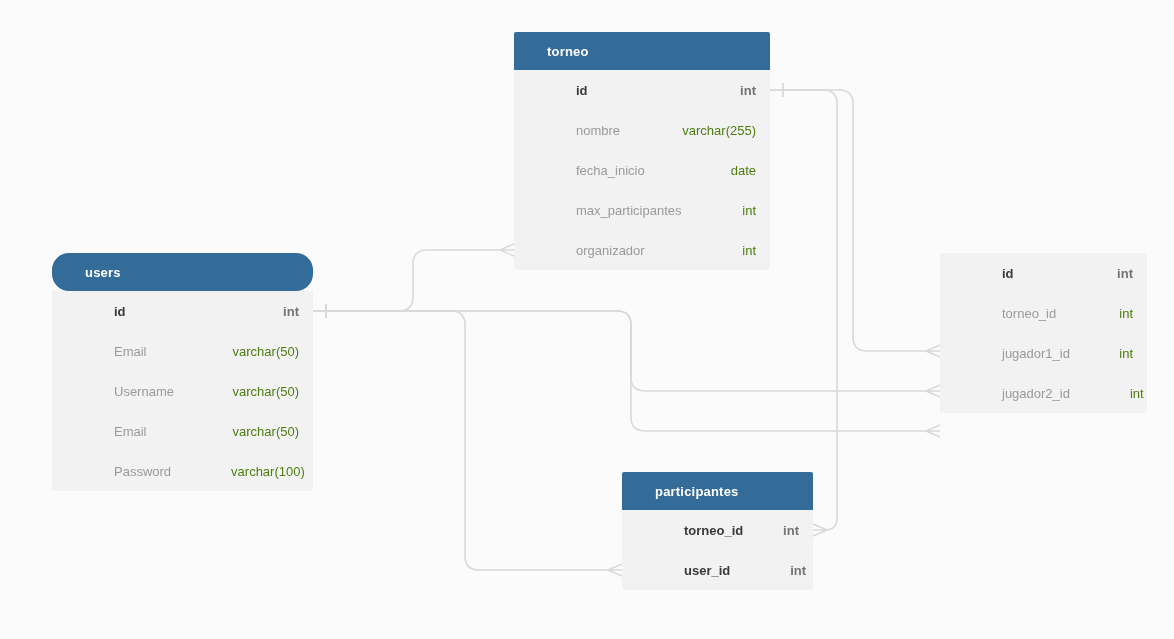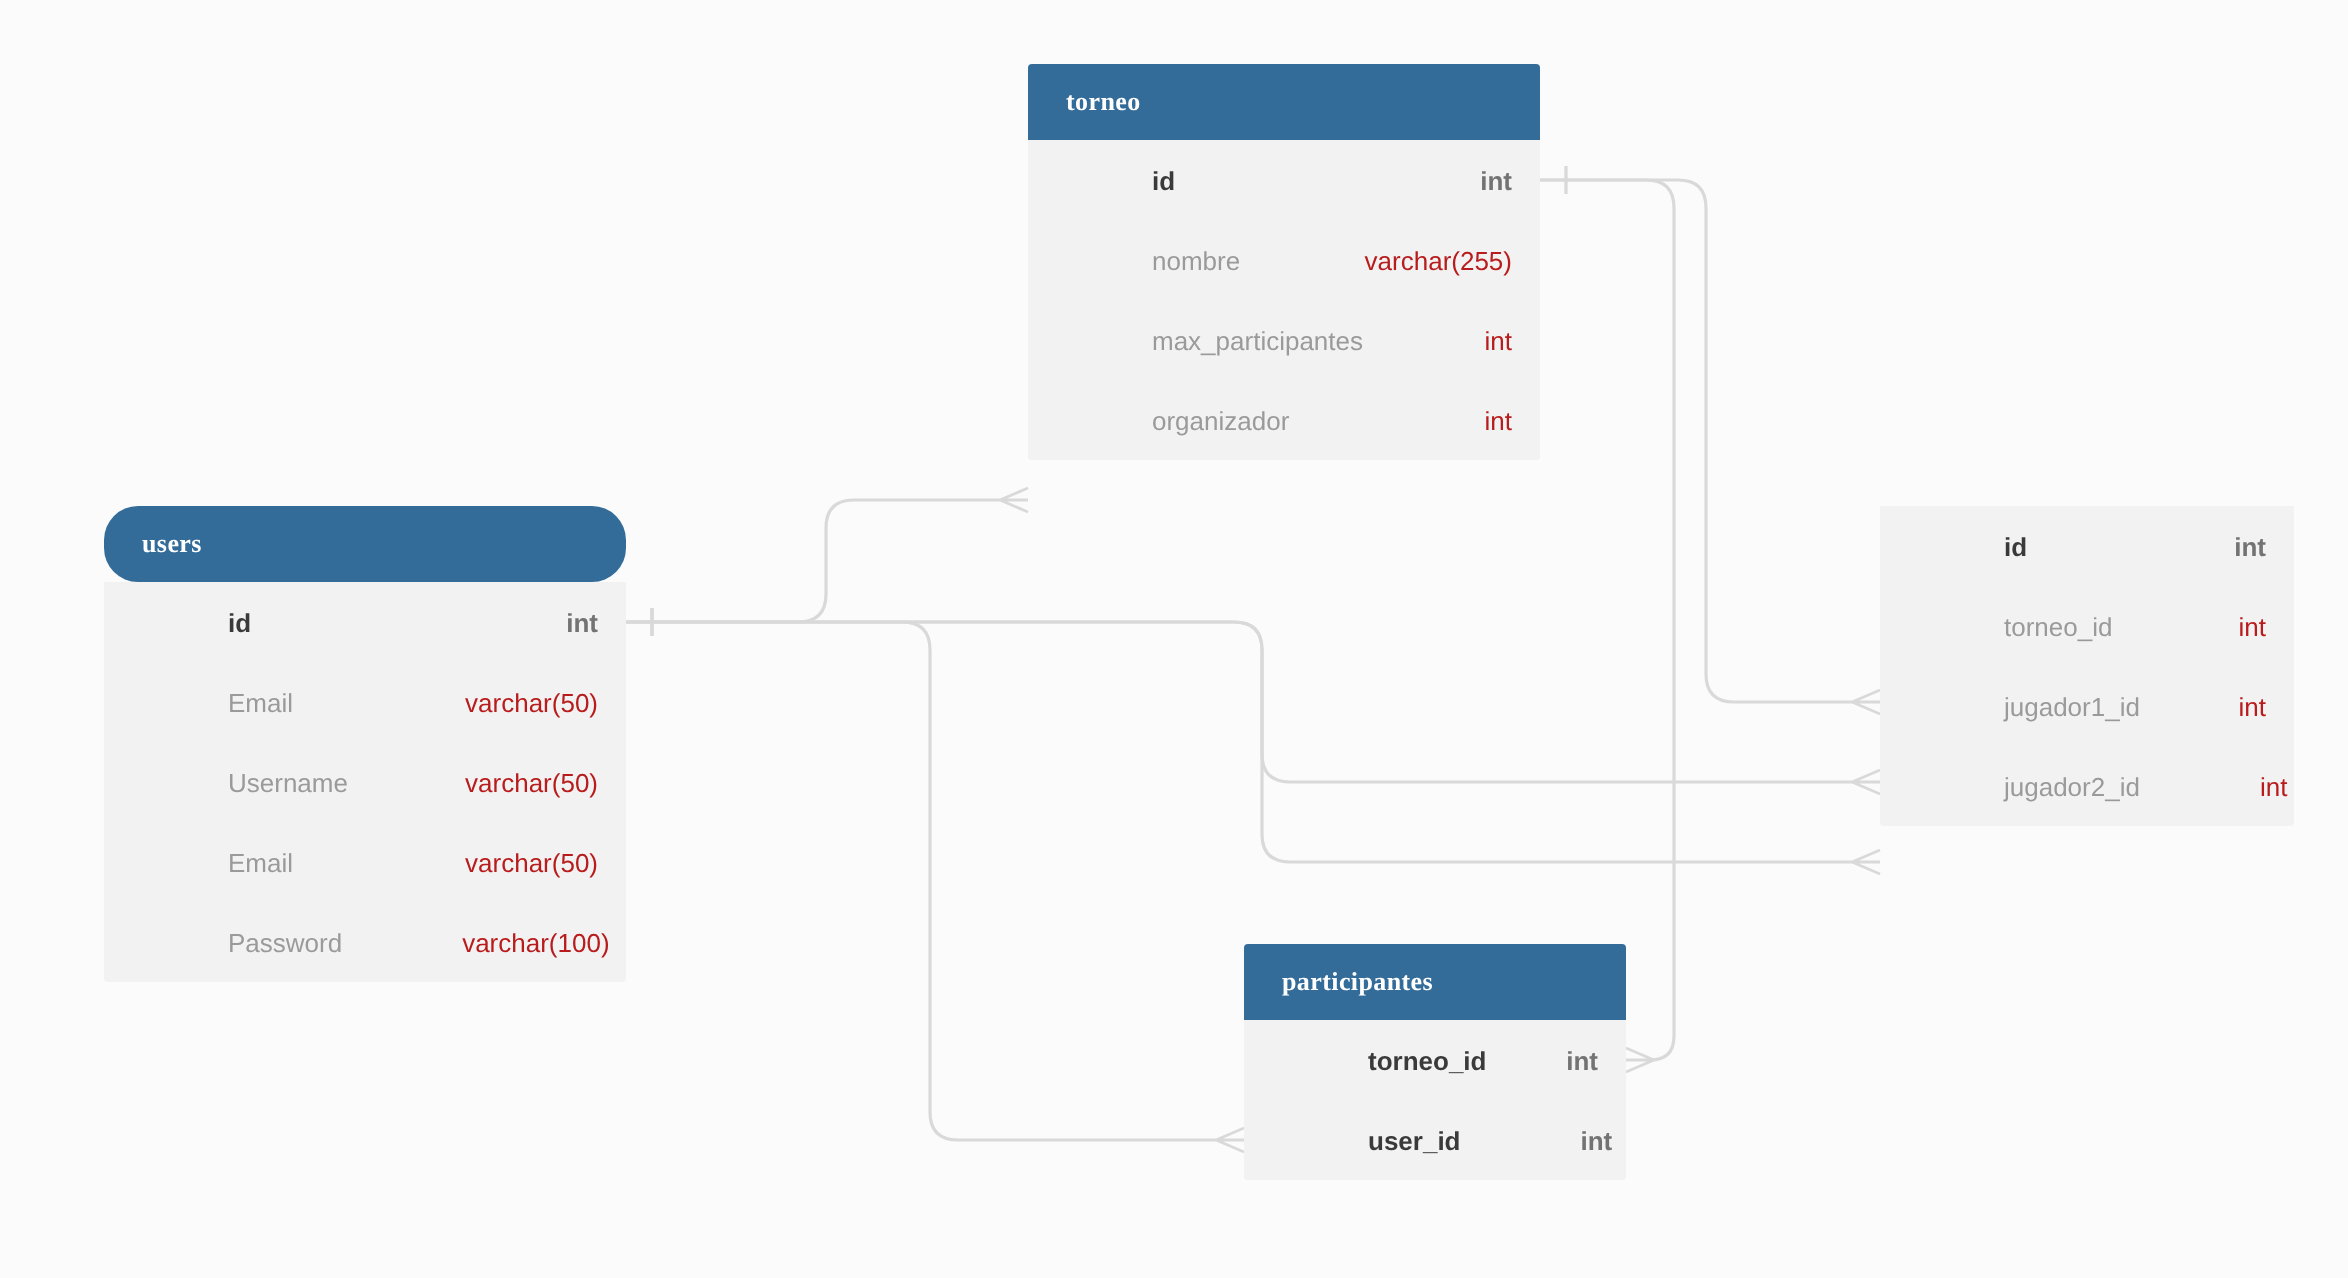--- a/index.html
+++ b/index.html
@@ -5,31 +5,31 @@
   html,body{margin:0;padding:0;background:#fbfbfb;}
   .canvas{
     position:relative;width:1174px;height:639px;background:#fbfbfb;
     overflow:hidden;font-family:"Liberation Sans",sans-serif;
   }
   svg.lines{position:absolute;left:0;top:0;width:1174px;height:639px;}
   .rel-path{fill:none;stroke:#d9d9d9;stroke-width:1.6px;}
   .rel-mark{fill:none;stroke:#d9d9d9;stroke-width:1.4px;}
   .tbl{position:absolute;border-radius:3px;}
   .tbl-header{
-    height:38px;display:flex;align-items:center;padding:0 19px;
+    height:38px;display:flex;align-items:center;padding:0 33px;
     color:#ffffff;font-weight:bold;font-size:13px;
-    border-radius:2px 2px 0 0;letter-spacing:.2px;cursor:move;font-family:Liberation Serif, serif;
+    border-radius:2px 2px 0 0;letter-spacing:.2px;cursor:move;
   }
   .tbl-row{
     height:40px;display:flex;align-items:center;justify-content:space-between;
     padding:0 14px;background:#f2f2f2;font-size:13px;white-space:nowrap;
   }
   .tbl-row:last-child{border-radius:0 0 2px 2px;gap:36px;}
   .fname{color:#9a9a9a;margin-left:48px;}
-  .ftype{color:#b91c1c;margin-left:24px;}
+  .ftype{color:#4d7c0f;margin-left:24px;}
   .key .fname{color:#3a3a3a;font-weight:bold;}
   .key .ftype{color:#737373;font-weight:bold;}
 </style>
 </head>
 <body>
 
 <div class="canvas">
   <svg class="lines" viewBox="0 0 1174 639">
       <g>
         <path d="M 313 311 L 399 311 Q 413 311 413 297 L 413 264 Q 413 250 427 250 L 500 250" class="rel-path"></path>
@@ -67,20 +67,24 @@
         <div class="tbl-header" style="background: rgb(51, 107, 153);">
           <span>torneo</span>
         </div>
         <div class="tbl-row key">
           <span class="fname">id</span>
           <span class="ftype">int</span>
         </div>
         <div class="tbl-row">
           <span class="fname">nombre</span>
           <span class="ftype">varchar(255)</span>
+        </div>
+        <div class="tbl-row">
+          <span class="fname">fecha_inicio</span>
+          <span class="ftype">date</span>
         </div>
         <div class="tbl-row">
           <span class="fname">max_participantes</span>
           <span class="ftype">int</span>
         </div>
         <div class="tbl-row">
           <span class="fname">organizador</span>
           <span class="ftype">int</span>
         </div>
       </div>

